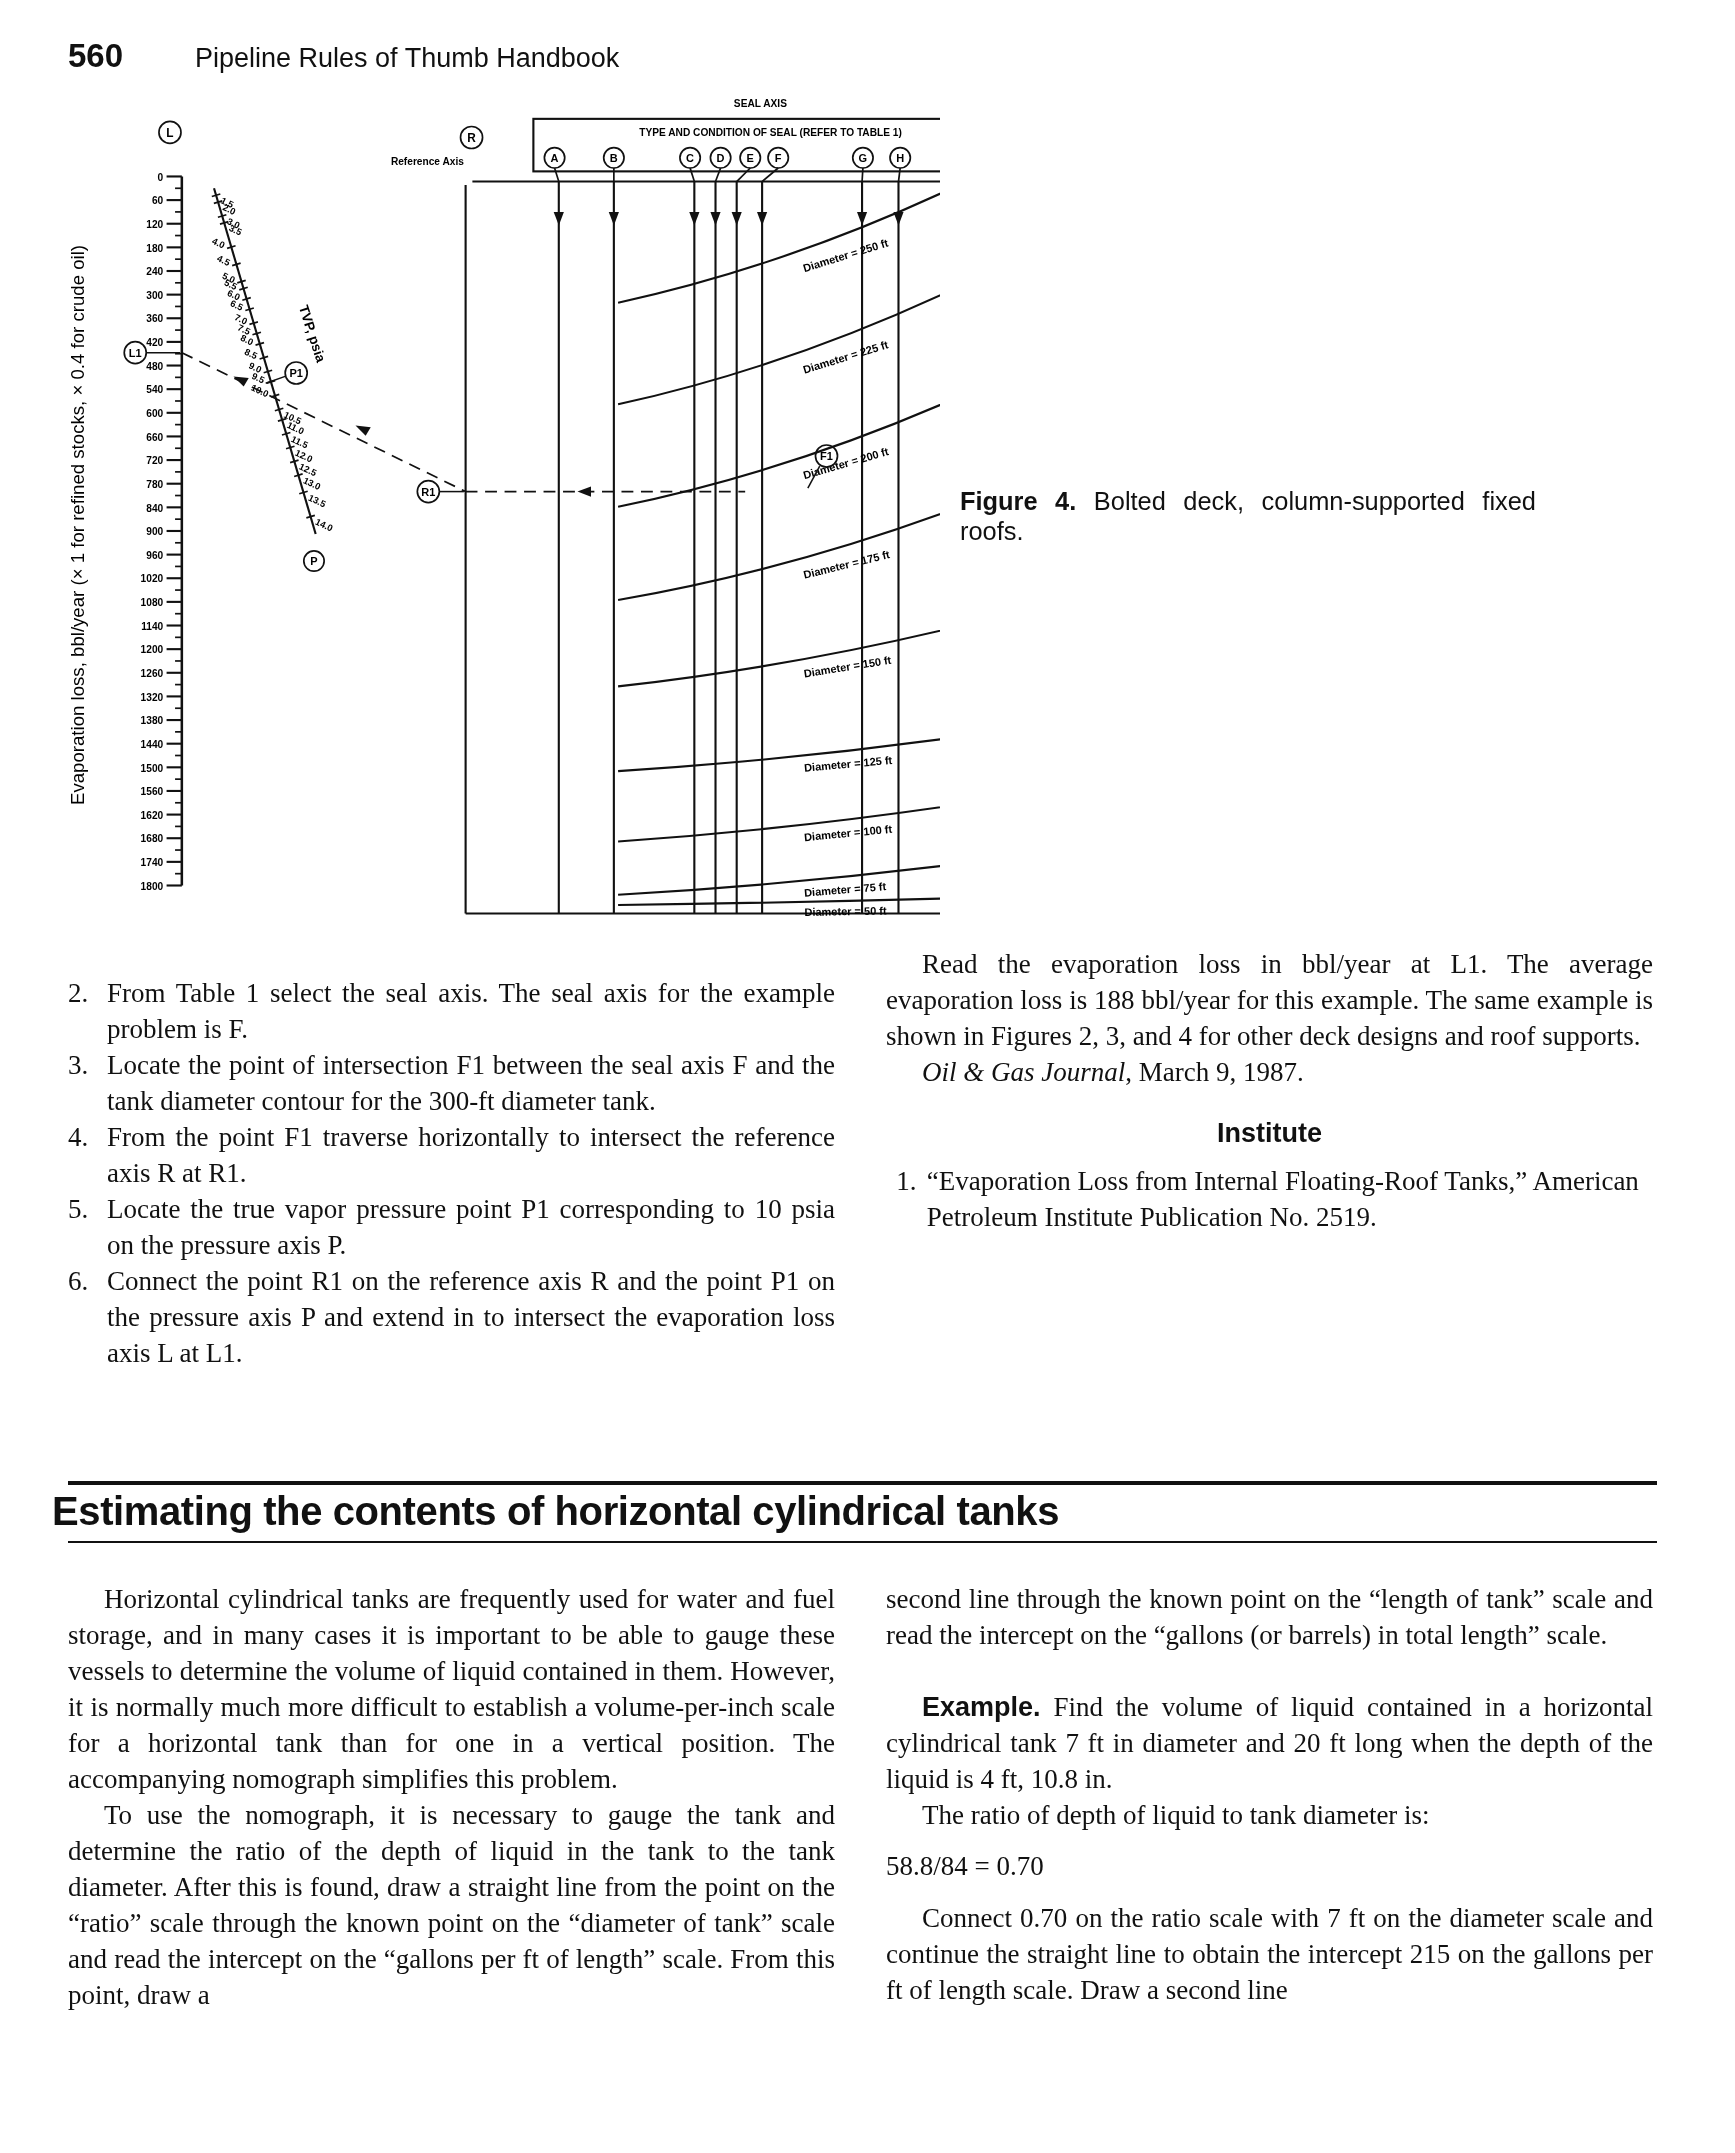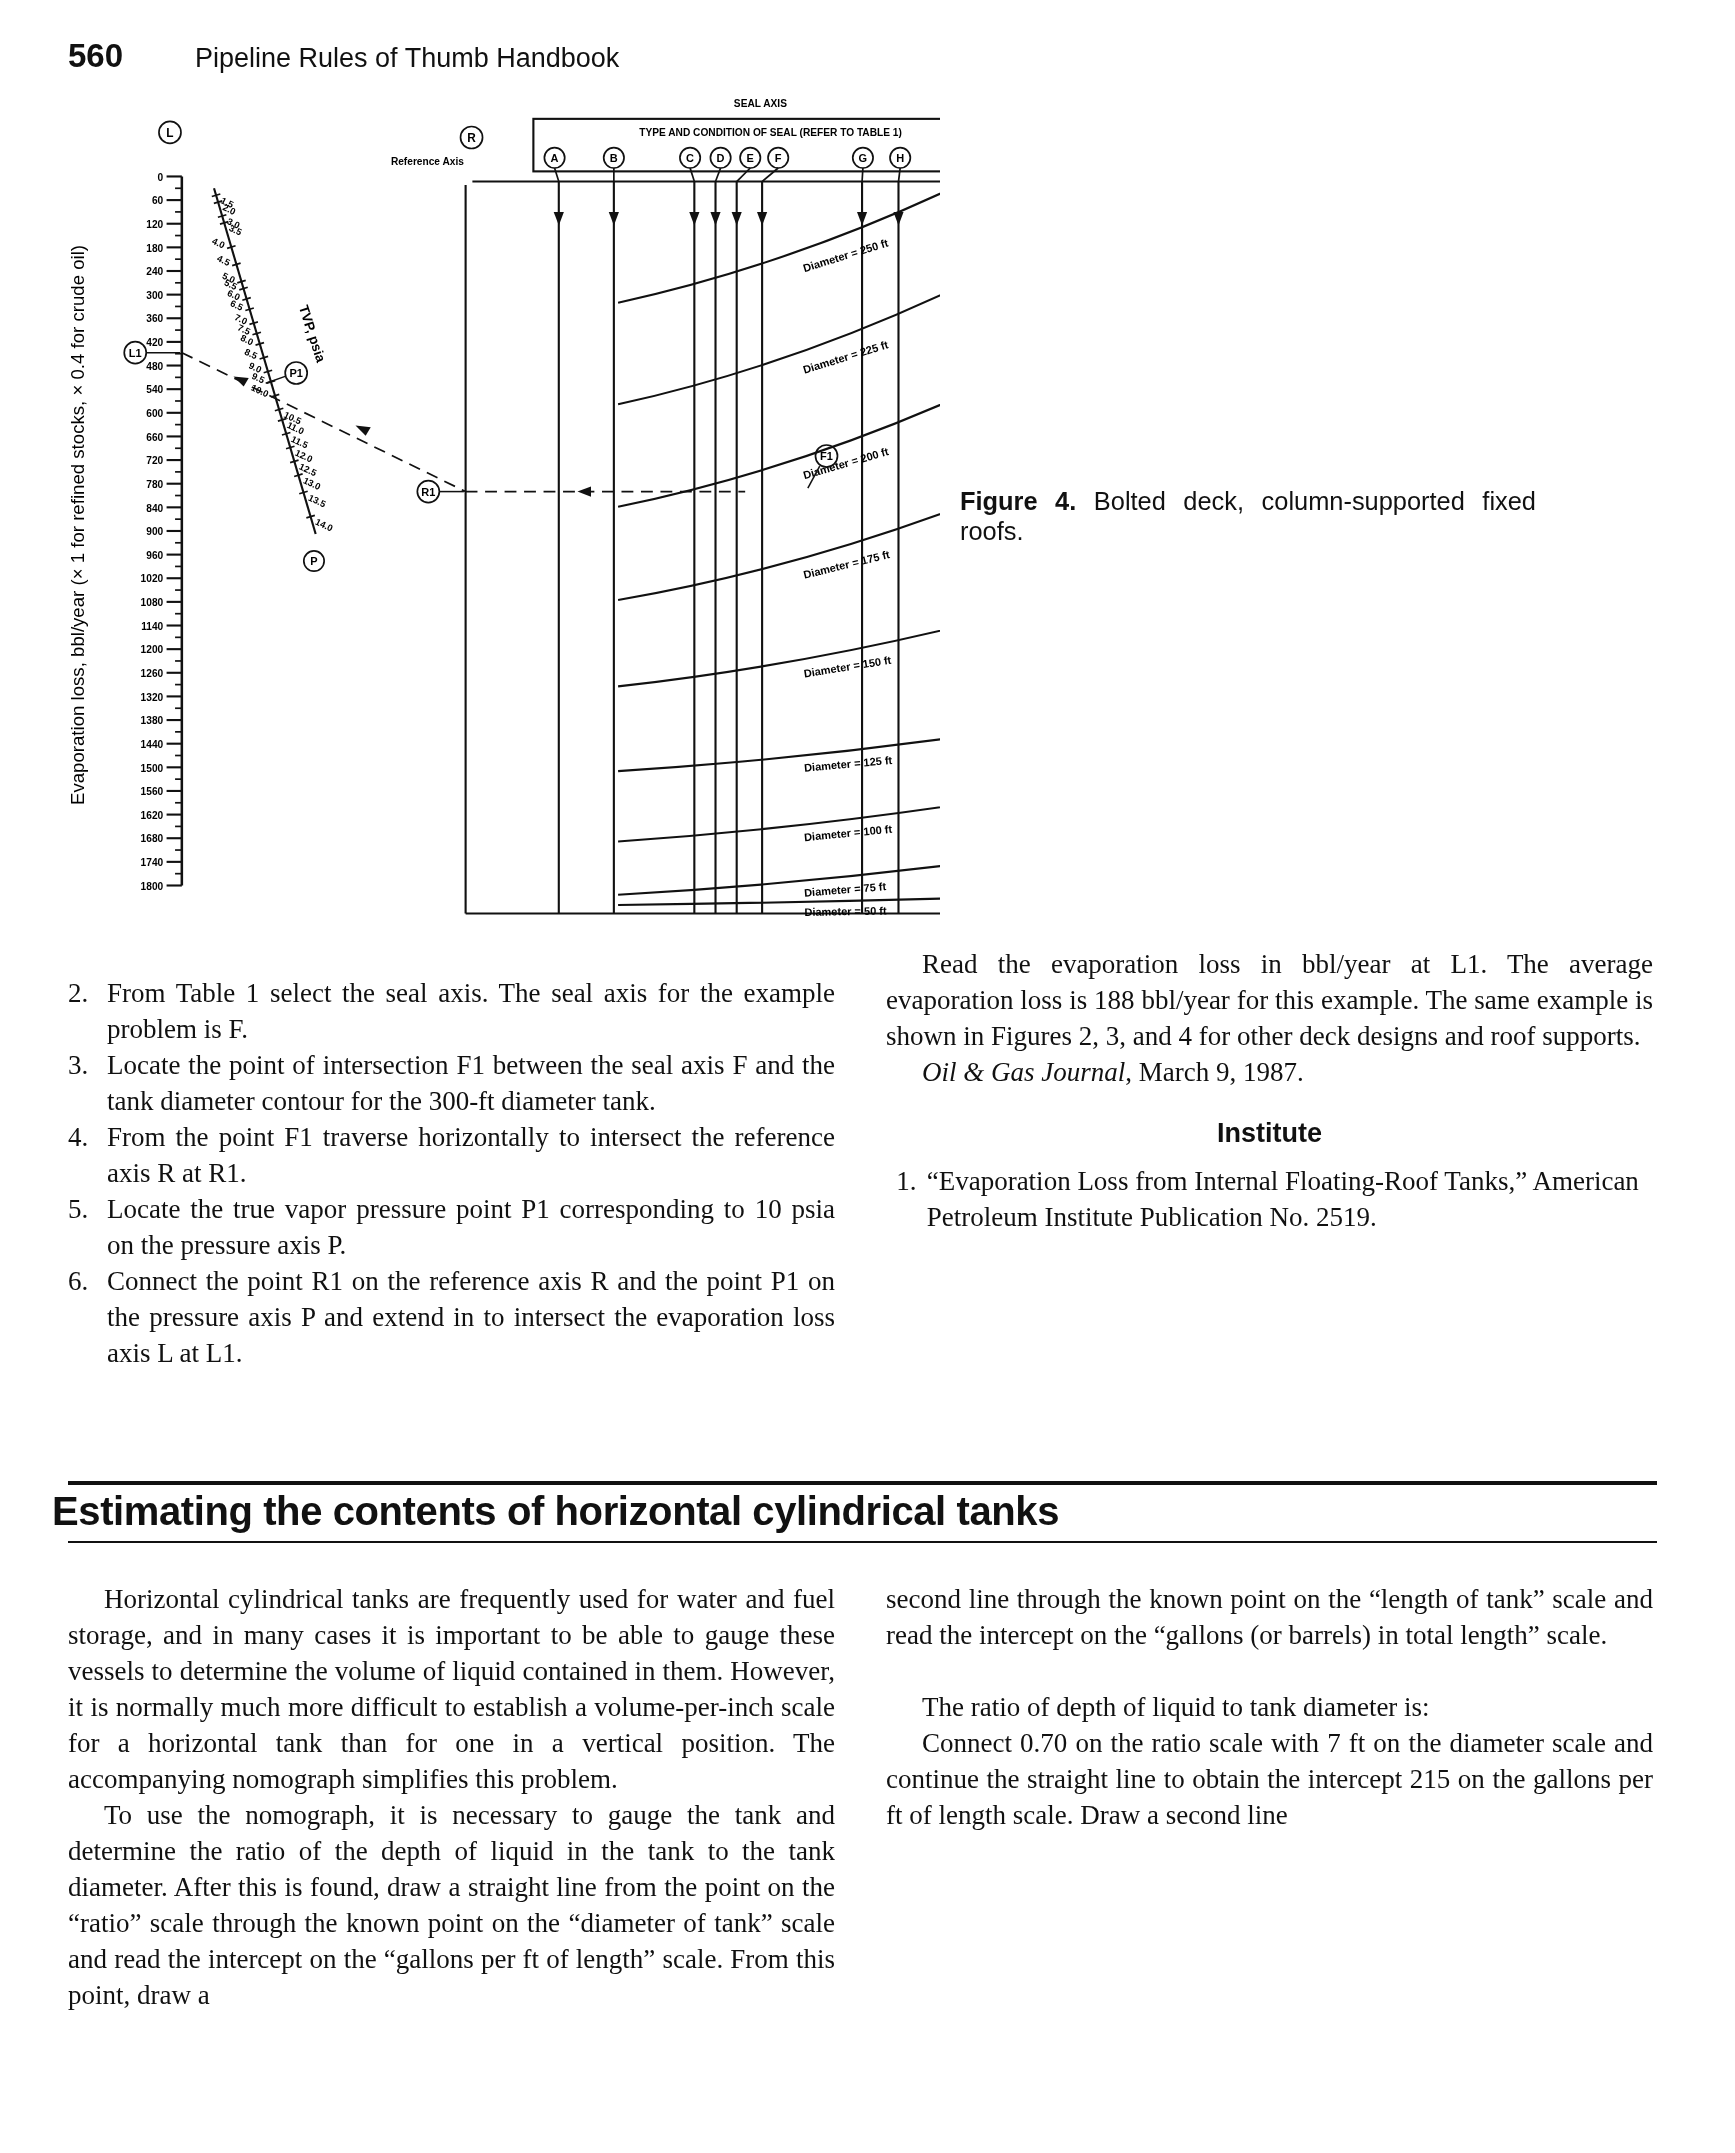--- a/index.html
+++ b/index.html
@@ -333,16 +333,18 @@
 <div id="rule-bot"></div>
 
 <div id="body-left" class="col serif">
   <div class="indent">Horizontal cylindrical tanks are frequently used for water and fuel storage, and in many cases it is important to be able to gauge these vessels to determine the volume of liquid contained in them. However, it is normally much more difficult to establish a volume-per-inch scale for a horizontal tank than for one in a vertical position. The accompanying nomograph simplifies this problem.</div>
   <div class="indent">To use the nomograph, it is necessary to gauge the tank and determine the ratio of the depth of liquid in the tank to the tank diameter. After this is found, draw a straight line from the point on the “ratio” scale through the known point on the “diameter of tank” scale and read the intercept on the “gallons per ft of length” scale. From this point, draw a</div>
 </div>
 
 <div id="body-right" class="col serif">
   <div>second line through the known point on the “length of tank” scale and read the intercept on the “gallons (or barrels) in total length” scale.</div>
   <div class="gap"></div>
+  <div class="indent"><b class="sans">Example.</b><span> Find the volume of liquid contained in a horizontal cylindrical tank 7 ft in diameter and 20 ft long when the depth of the liquid is 4 ft, 10.8 in.</span></div>
   <div class="indent">The ratio of depth of liquid to tank diameter is:</div>
+  <div class="eq">58.8/84 = 0.70</div>
   <div class="indent">Connect 0.70 on the ratio scale with 7 ft on the diameter scale and continue the straight line to obtain the intercept 215 on the gallons per ft of length scale. Draw a second line</div>
 </div>
 
 
 </body></html>

